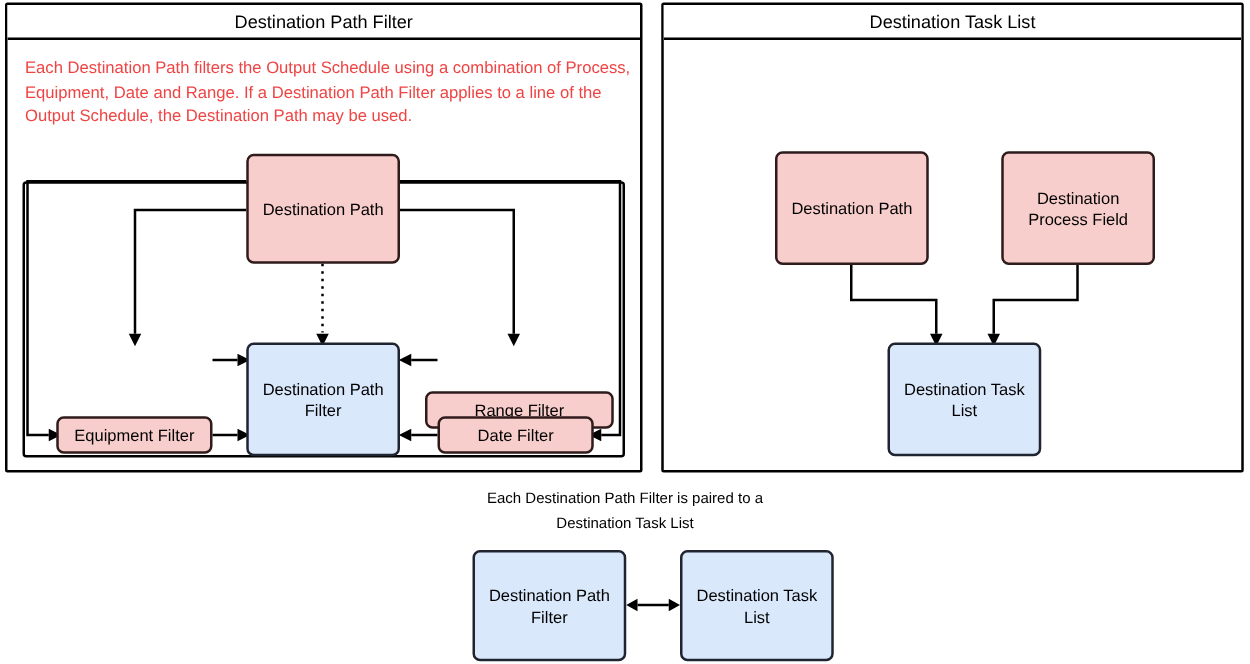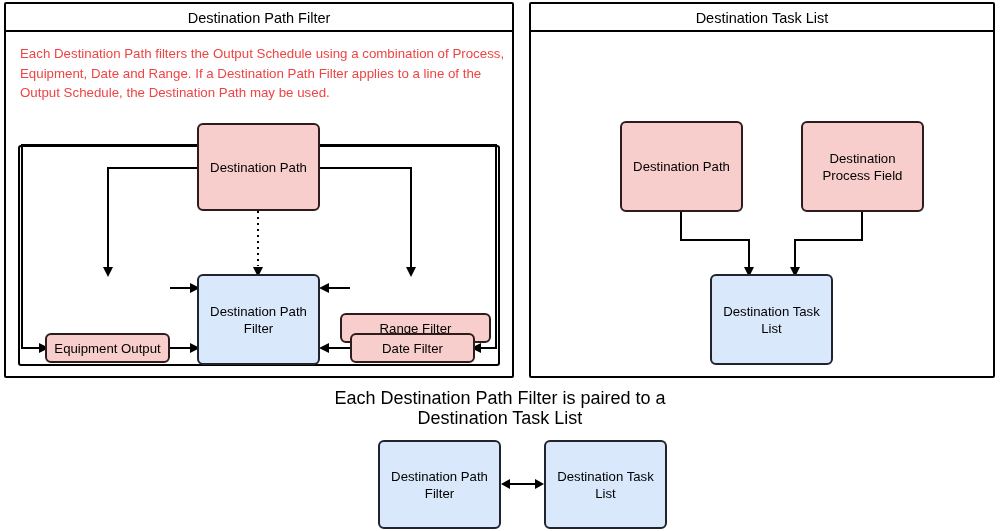--- a/index.html
+++ b/index.html
@@ -76,21 +76,21 @@
     background: #f8cecc;
     border-color: #2f1b1b;
   }
   .node.blue {
     background: #dae8fc;
     border-color: #1f2430;
   }
   .caption {
     position: absolute;
     text-align: center;
-    font-size: 18px;
+    font-size: 12px;
     line-height: 19.5px;
     color: #000000;
   }
   svg.wires {
     position: absolute;
     left: 0;
     top: 0;
     width: 1000px;
     height: 531px;
     pointer-events: none;
@@ -144,21 +144,21 @@
     <path d="M350,288 L329,288"></path>
     <path d="M329,288 l0,-5 l-10,5 l10,5 z" style="fill:#000000; stroke:none;"></path>
 
     <path d="M350,348 L329,348"></path>
     <path d="M329,348 l0,-5 l-10,5 l10,5 z" style="fill:#000000; stroke:none;"></path>
   </svg>
 
   <div class="node pink" style="left:197px; top:123px; width:123px; height:88px;">Destination Path</div>
 
 
-  <div class="node pink" style="left:45px; top:333px; width:125px; height:30px;">Equipment Output</div>
+  <div class="node pink" style="left:45px; top:333px; width:125px; height:30px;">Equipment Filter</div>
 
   <div class="node pink" style="left:340px; top:273px; width:151px; height:30px;margin-top:40px;">Range Filter</div>
 
   <div class="node pink" style="left:350px; top:333px; width:125px; height:30px;">Date Filter</div>
 
   <div class="node blue" style="left:197px; top:274px; width:123px; height:91px;">Destination Path
 Filter</div>
 
   <div class="panel" style="left:529px; top:2px; width:466px; height:376px;">
     <div class="panel-title">Destination Task List</div>

